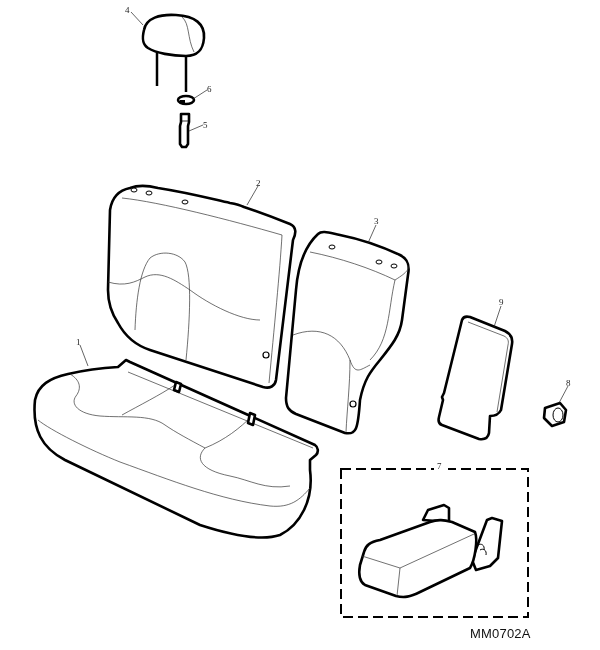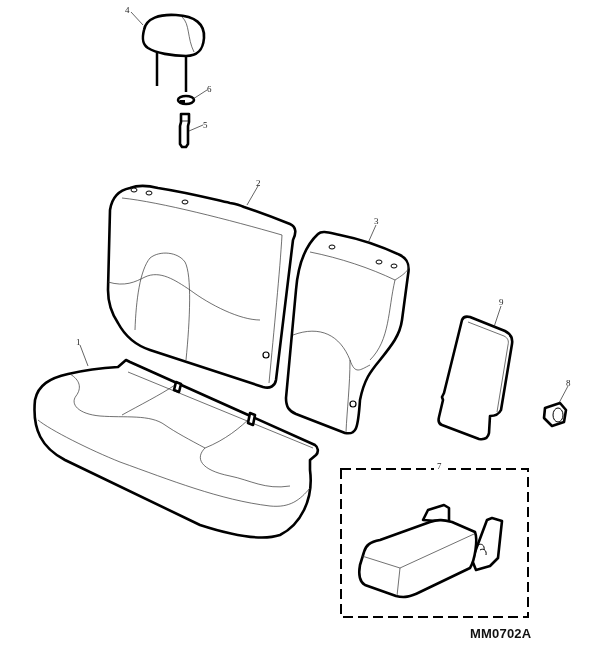--- a/index.html
+++ b/index.html
@@ -2,21 +2,21 @@
 <html><head>
   <meta charset="utf-8">
   <style>
     html, body { margin:0; padding:0; background:#ffffff; }
     body { width:600px; height:650px; position:relative; overflow:hidden; font-family:"Liberation Serif", serif; }
     svg.diagram { position:absolute; left:0; top:0; }
     .outline { fill:#ffffff; stroke:#000; stroke-width:2.6; stroke-linejoin:round; stroke-linecap:round; }
     .thin { fill:none; stroke:#333; stroke-width:0.7; }
     .leader { fill:none; stroke:#222; stroke-width:0.7; }
     .callout { font-family:"Liberation Serif", serif; font-size:9px; fill:#222; }
-    .ref-code { position:absolute; left:470px; top:626px; font-family:"Liberation Sans", sans-serif; font-size:13px; color:#111; letter-spacing:0.2px;font-weight:bold; }
+    .ref-code { position:absolute; left:470px; top:626px; font-family:"Liberation Sans", sans-serif; font-size:13px; color:#111; letter-spacing:0.2px; }
     .dash { fill:none; stroke:#000; stroke-width:2; stroke-dasharray:10 5; }
   </style>
 </head>
 <body>
 
 <svg class="diagram" width="600" height="650" viewBox="0 0 600 650" xmlns="http://www.w3.org/2000/svg">
 
   <g>
     <line x1="157" y1="52" x2="157" y2="86" stroke="#000" stroke-width="2.5"></line>
     <line x1="186" y1="57" x2="186" y2="92" stroke="#000" stroke-width="2.5"></line>

